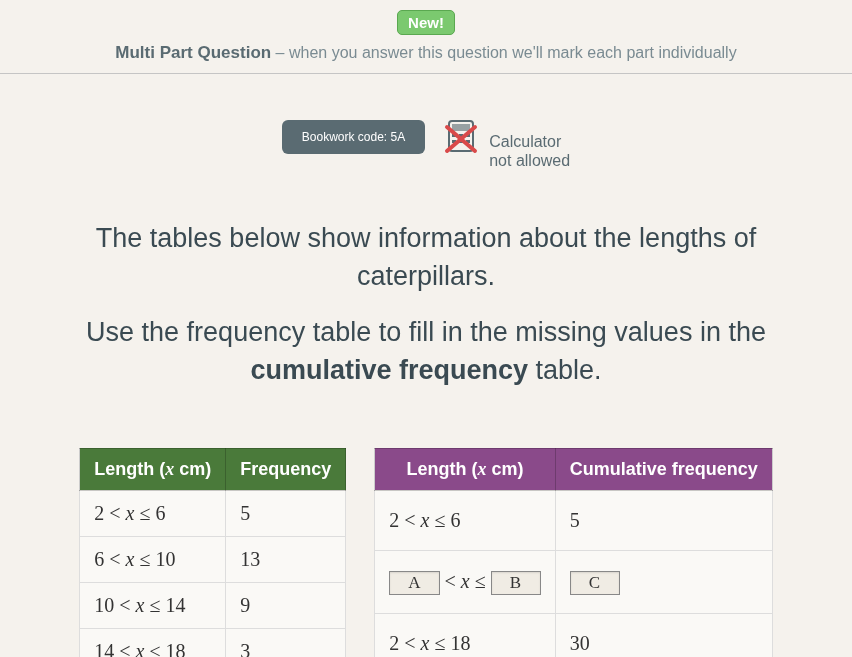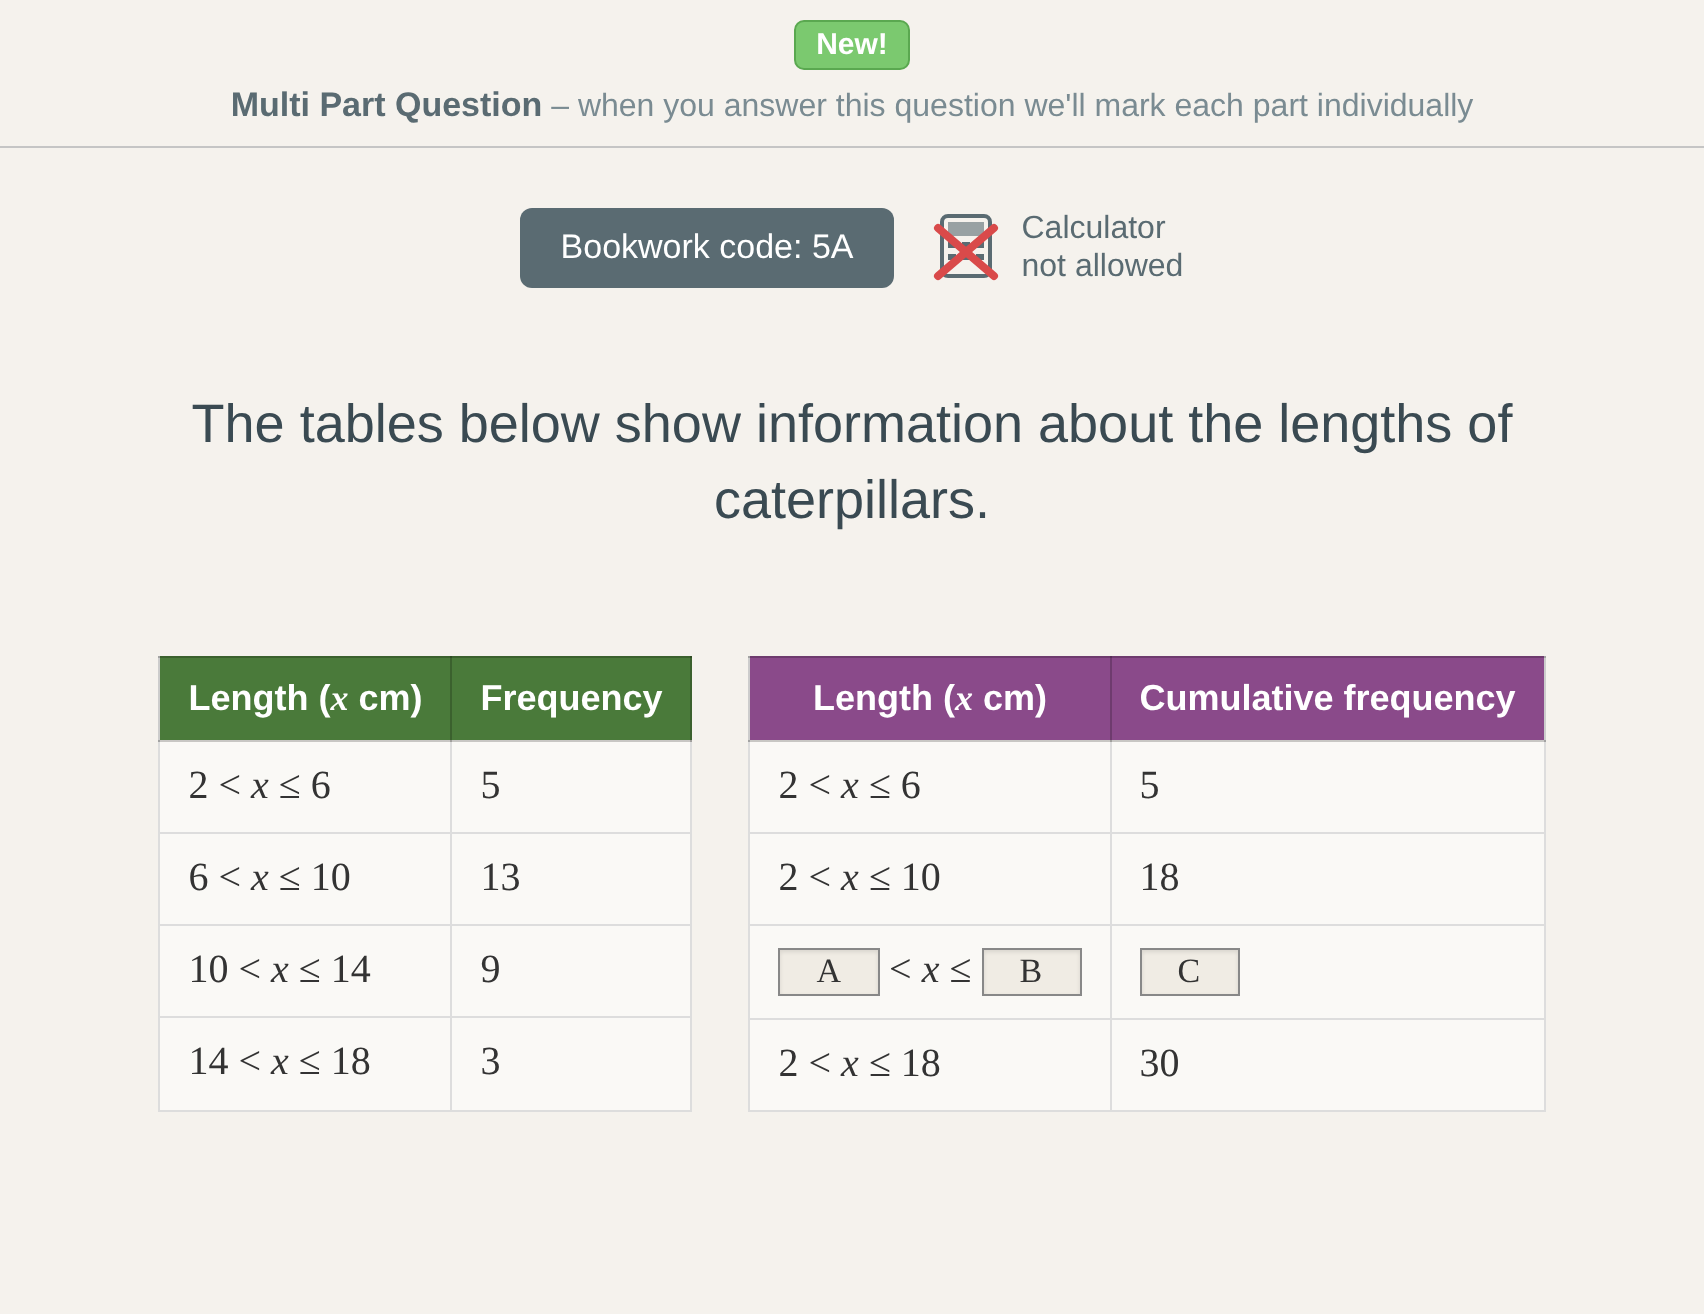--- a/index.html
+++ b/index.html
@@ -47,41 +47,42 @@
       justify-content: center;
       align-items: center;
       gap: 18px;
       padding: 30px 0 20px;
     }
     .bookwork {
       background: #5a6b72;
       color: #fff;
       padding: 10px 20px;
       border-radius: 6px;
-      font-size: 17px;
+      font-size: 12px;
       font-weight: 500;
     }
     .calc-block {
       display: flex;
       align-items: center;
       gap: 10px;
     }
     .calc-icon {
       position: relative;
       width: 36px;
       height: 36px;
     }
     .calc-icon svg {
       width: 36px;
       height: 36px;
     }
     .calc-text {
       color: #5a6b72;
       font-size: 16px;
       line-height: 1.2;
+      margin-top: 28px;
     }
     .question {
       padding: 30px 32px 10px;
       text-align: center;
     }
     .q-line {
       color: #3a4a52;
       font-size: 27px;
       line-height: 1.4;
       margin-bottom: 18px;
@@ -172,20 +173,23 @@
     </span>
     <div class="calc-text">
       <div>Calculator</div>
       <div>not allowed</div>
     </div>
   </div>
 </div>
 
 <div class="question">
   <div class="q-line">The tables below show information about the lengths of caterpillars.</div>
+  <div class="q-line">
+    <span>Use the frequency table to fill in the missing values in the </span><span class="q-bold">cumulative frequency</span><span> table.</span>
+  </div>
 </div>
 
 <div class="tables">
 
   <table class="tbl tbl-green">
     <thead>
       <tr>
         <th><span>Length (</span><span class="th-italic">x</span><span> cm)</span></th>
         <th>Frequency</th>
       </tr>
@@ -216,24 +220,20 @@
         <th><span>Length (</span><span class="th-italic">x</span><span> cm)</span></th>
         <th>Cumulative frequency</th>
       </tr>
     </thead>
     <tbody id="cum-body">
         <tr>
           <td><span>2 &lt; <span class="math-var">x</span> ≤ 6</span></td>
           <td>5</td>
         </tr>
         <tr>
-          <td><span>2 &lt; <span class="math-var">x</span> ≤ 10</span></td>
-          <td>18</td>
-        </tr>
-        <tr>
           <td><span class="blank-box">A</span><span> &lt; <span class="math-var">x</span> ≤ </span><span class="blank-box">B</span></td>
           <td><span class="blank-box">C</span></td>
         </tr>
         <tr>
           <td><span>2 &lt; <span class="math-var">x</span> ≤ 18</span></td>
           <td>30</td>
         </tr>
       </tbody>
   </table>
 

